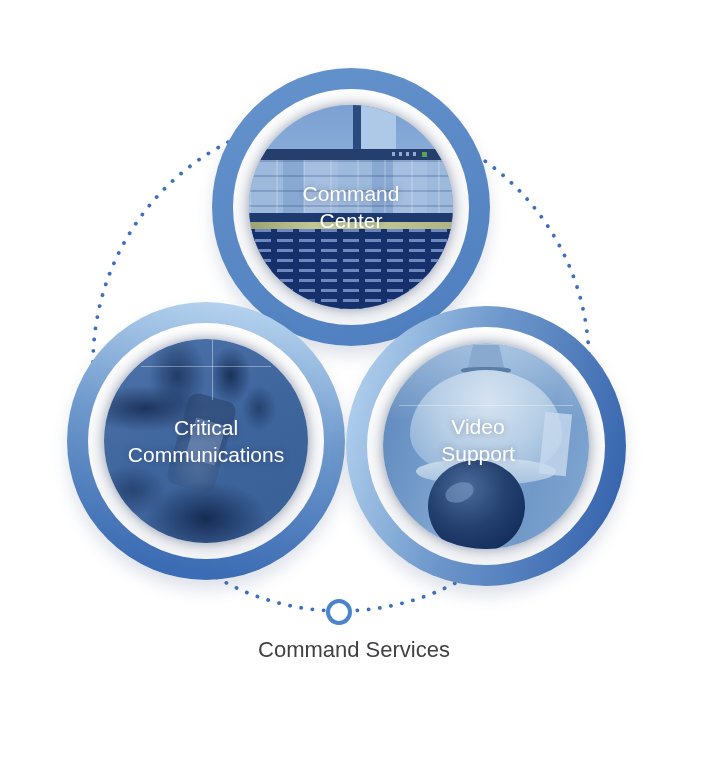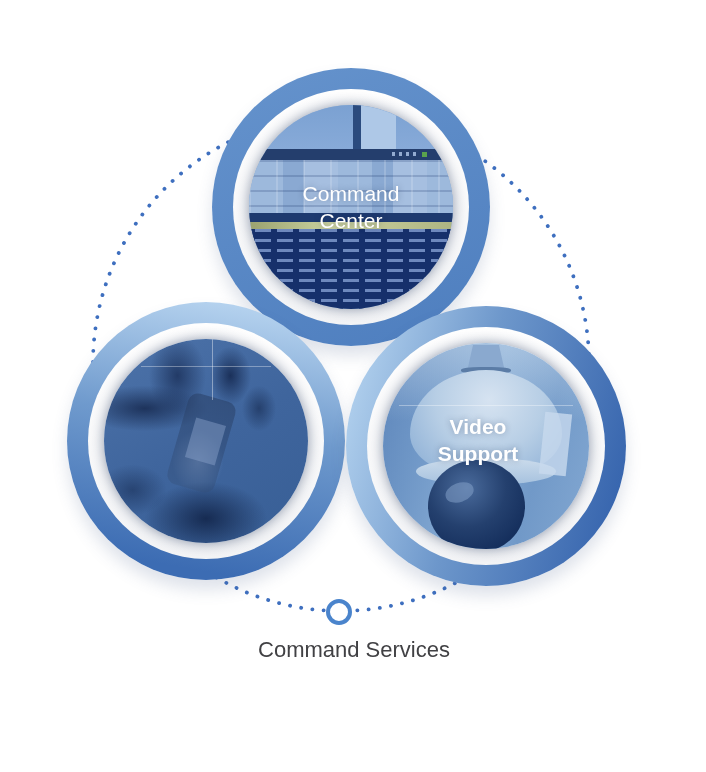--- a/index.html
+++ b/index.html
@@ -24,21 +24,21 @@
   .white-ring { position:absolute; inset:21px; border-radius:50%;
                 background:linear-gradient(180deg,#ffffff,#f3f4f6); }
   .img-circle { position:absolute; inset:16px; border-radius:50%; overflow:hidden;
                 box-shadow:0 0 13px rgba(25,45,85,.5);
                 display:flex; align-items:center; justify-content:center; }
   .img-circle > div { position:absolute; }
 
   .label { position:relative; z-index:6; color:#ffffff; font-size:21px;
            line-height:27px; text-align:center; text-shadow:0 0 6px rgba(20,40,80,.35); }
   .label span { display:block; }
-  .c-br .label { transform:translate(-8px,-6px);font-weight:bold; }
+  .c-br .label { transform:translate(-8px,-6px); }
 
   
   .img-cc { background:#8fb0d7;text-decoration:underline; }
   .cc-room   { left:0; top:0; width:100%; height:21.5%;
                background:linear-gradient(180deg,#7ba1d2,#87aad8); }
   .cc-windark  { left:51%; top:0; width:4%; height:21.5%; background:#2b4b7e; }
   .cc-winlight { left:55%; top:0; width:17%; height:21.5%; background:#aec8e7; }
   .cc-bezel  { left:0; top:21.5%; width:100%; height:5.5%; background:#243e6d; }
   .cc-leds   { left:70%; top:23.2%; width:13%; height:2%;
                background:repeating-linear-gradient(90deg,#93abd0 0 3px,rgba(0,0,0,0) 3px 7px); }
@@ -135,20 +135,22 @@
   </div>
 
   <div class="circle c-bl">
     <div class="white-ring">
       <div class="img-circle img-crc">
         <div class="crc-radio"></div>
         <div class="crc-screen"></div>
         <div class="crc-gridv"></div>
         <div class="crc-gridh"></div>
         <div class="label">
+          <span>Critical</span>
+          <span>Communications</span>
         </div>
       </div>
     </div>
   </div>
 
   <div class="circle c-br">
     <div class="white-ring">
       <div class="img-circle img-vs">
         <div class="vs-mount"></div>
         <div class="vs-mountring"></div>

